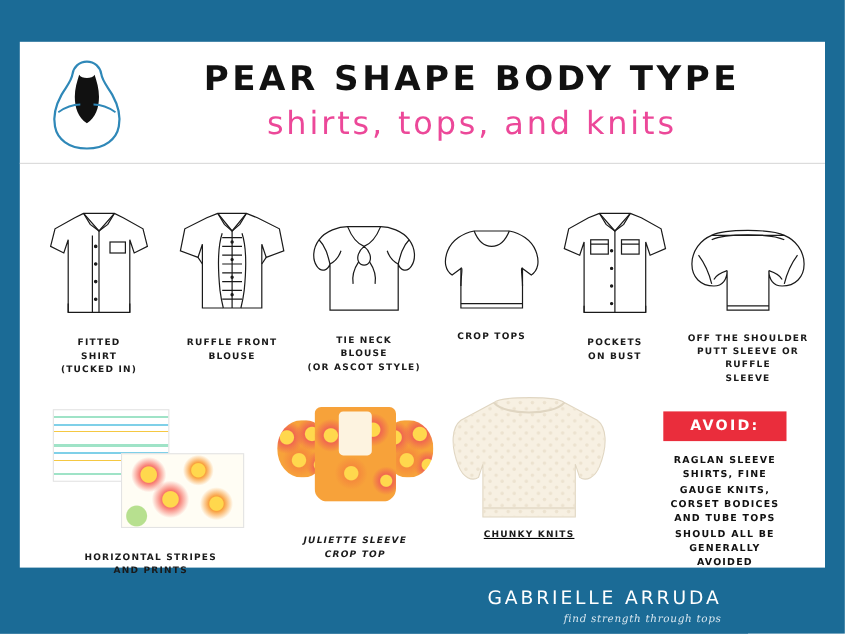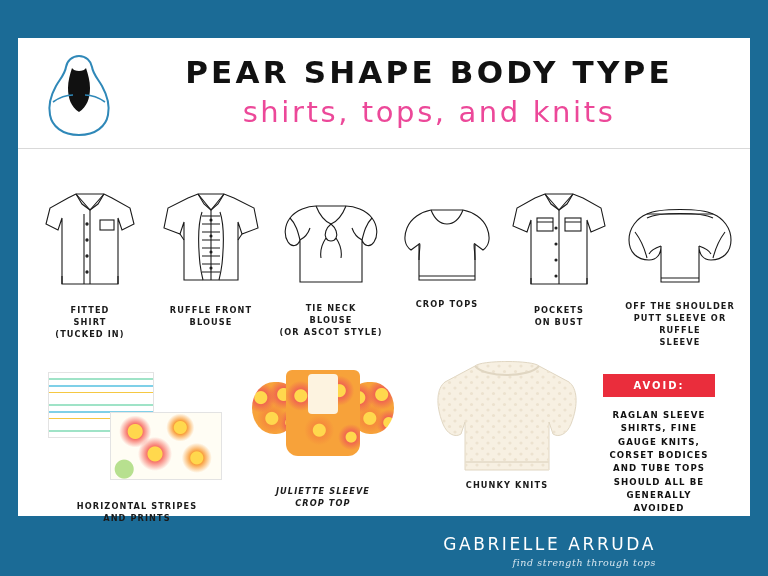--- a/index.html
+++ b/index.html
@@ -101,21 +101,21 @@
     width: 732px;
     height: 148px;
   }
 
   
   .avoid-badge {
     background: #ea2d3c;
     color: #ffffff;
     font-family: "DejaVu Sans", sans-serif;
     font-weight: bold;
-    font-size: 10px;
+    font-size: 13px;
     letter-spacing: 2px;
     padding: 6px 0 6px 0;
     width: 112px;
     margin: 0 auto;
   }
   .avoid-text {
     font-family: "DejaVu Sans", sans-serif;
     font-weight: bold;
     font-size: 8.6px;
     letter-spacing: 1.1px;
@@ -360,21 +360,21 @@
         <div class="art" style="position:relative; height:118px; width:170px;">
           <div class="photo-floral-top" style="position:absolute; left:14px; top:16px; width:44px; height:52px; border-radius:50% 40% 45% 50%;"></div>
           <div class="photo-floral-top" style="position:absolute; left:112px; top:16px; width:44px; height:52px; border-radius:40% 50% 50% 45%;"></div>
           <div class="photo-floral-top" style="position:absolute; left:48px; top:4px; width:74px; height:86px; border-radius:6px 6px 12px 12px;"></div>
           <div style="position:absolute; left:70px; top:8px; width:30px; height:40px; background:#fdf3e0; border-radius:4px;"></div>
         </div>
         <div class="caption" style="white-space:pre-line; margin-top:2px;">JULIETTE SLEEVE
 CROP TOP</div>
       </div>
 
-      <div class="item" style="left:401px; top:-16px; width:176px;">
+      <div class="item" style="left:375px; top:-16px; width:176px;text-decoration:underline;">
         <div class="art" style="position:relative; height:130px; width:176px;">
           <svg width="176" height="130" viewBox="0 0 176 130">
             <defs>
               <pattern id="knitdots" width="11" height="11" patternUnits="userSpaceOnUse">
                 <circle cx="3" cy="3" r="1.6" fill="#ece2cf"></circle>
                 <circle cx="8.5" cy="8.5" r="1.6" fill="#ece2cf"></circle>
               </pattern>
             </defs>
             <path d="M56 14 C62 8 114 8 120 14 L150 30 C158 36 160 52 152 72 C148 82 140 86 134 82 L130 70 L130 118 L46 118 L46 70 L42 82 C36 86 28 82 24 72 C16 52 18 36 26 30 Z" fill="#f7f0e2" stroke="#e0d6c2" stroke-width="1"></path>
             <path d="M56 14 C62 8 114 8 120 14 L150 30 C158 36 160 52 152 72 C148 82 140 86 134 82 L130 70 L130 118 L46 118 L46 70 L42 82 C36 86 28 82 24 72 C16 52 18 36 26 30 Z" fill="url(#knitdots)"></path>

